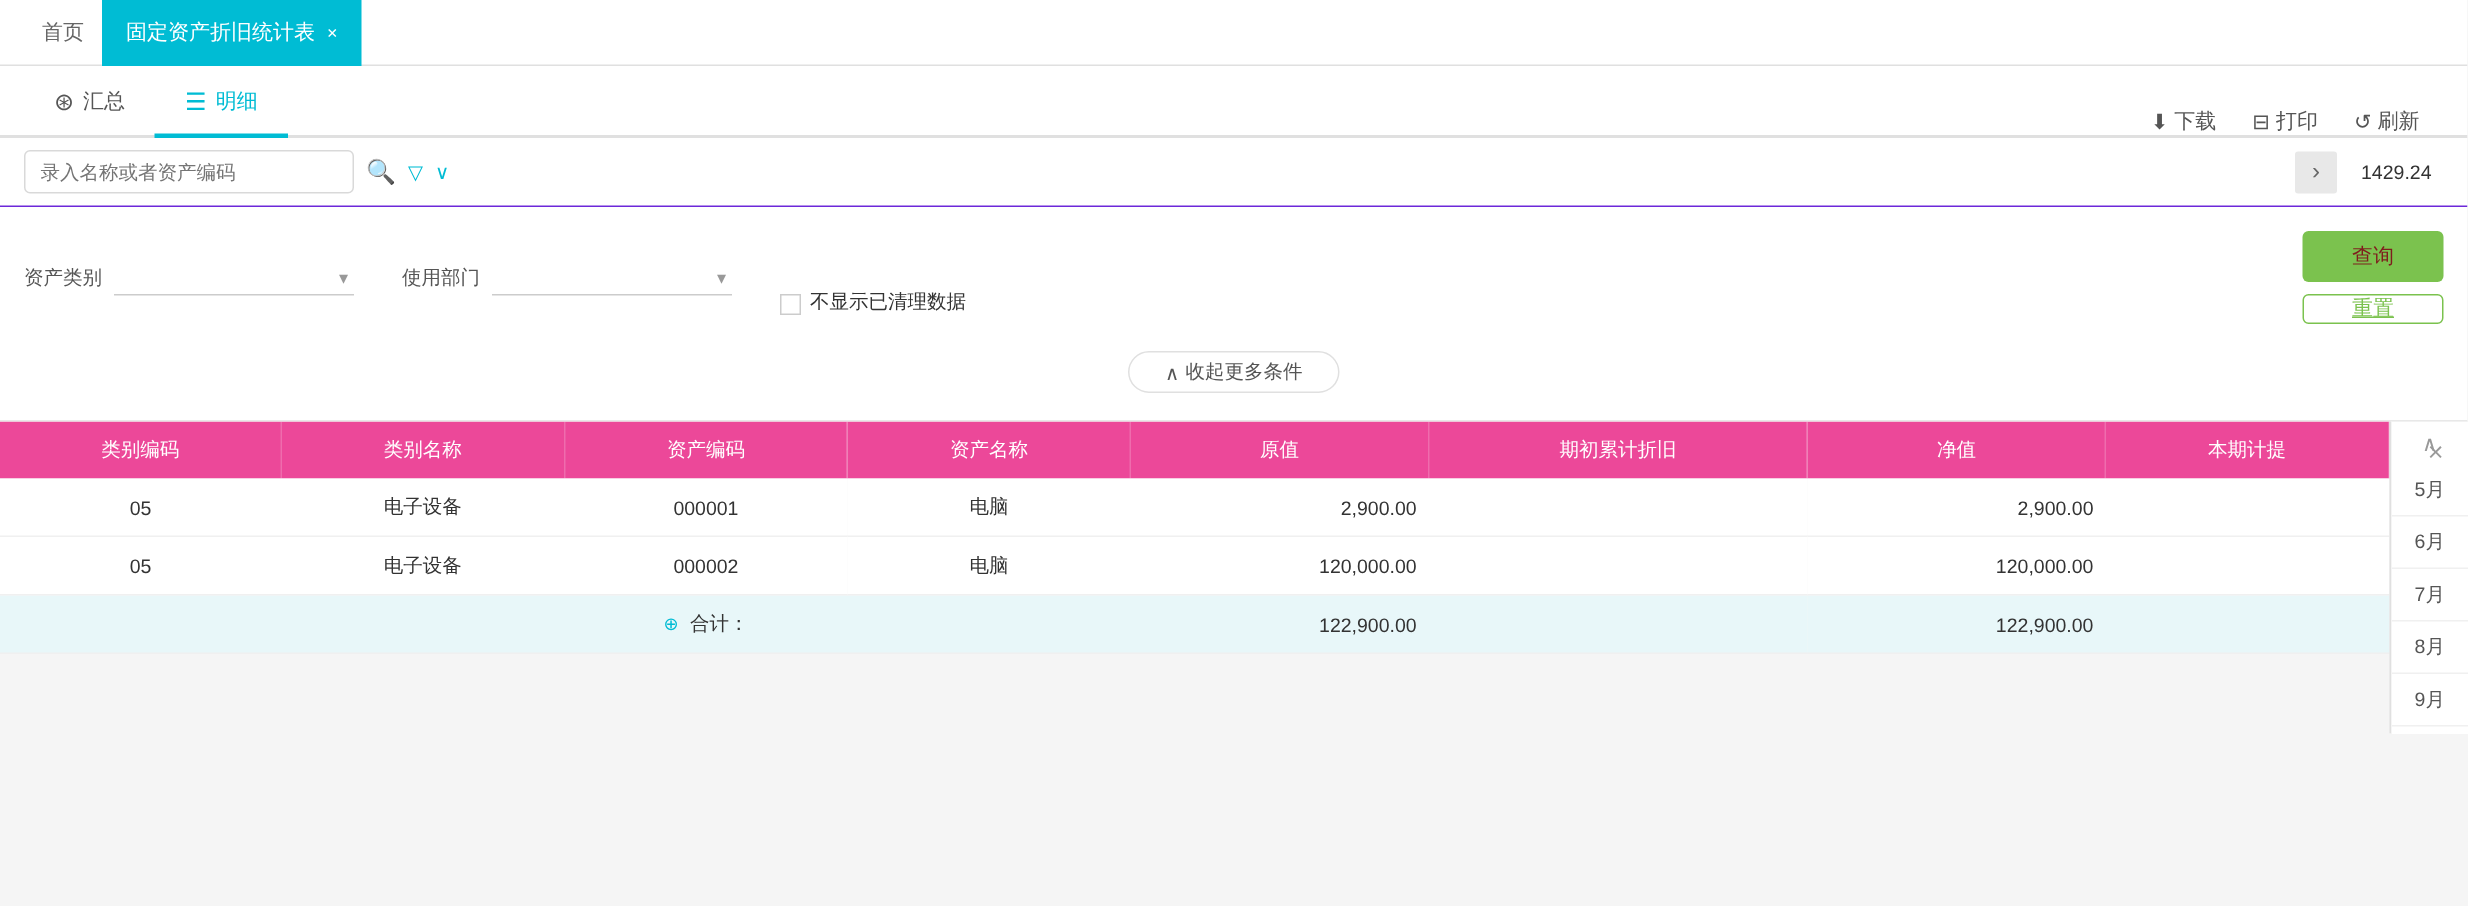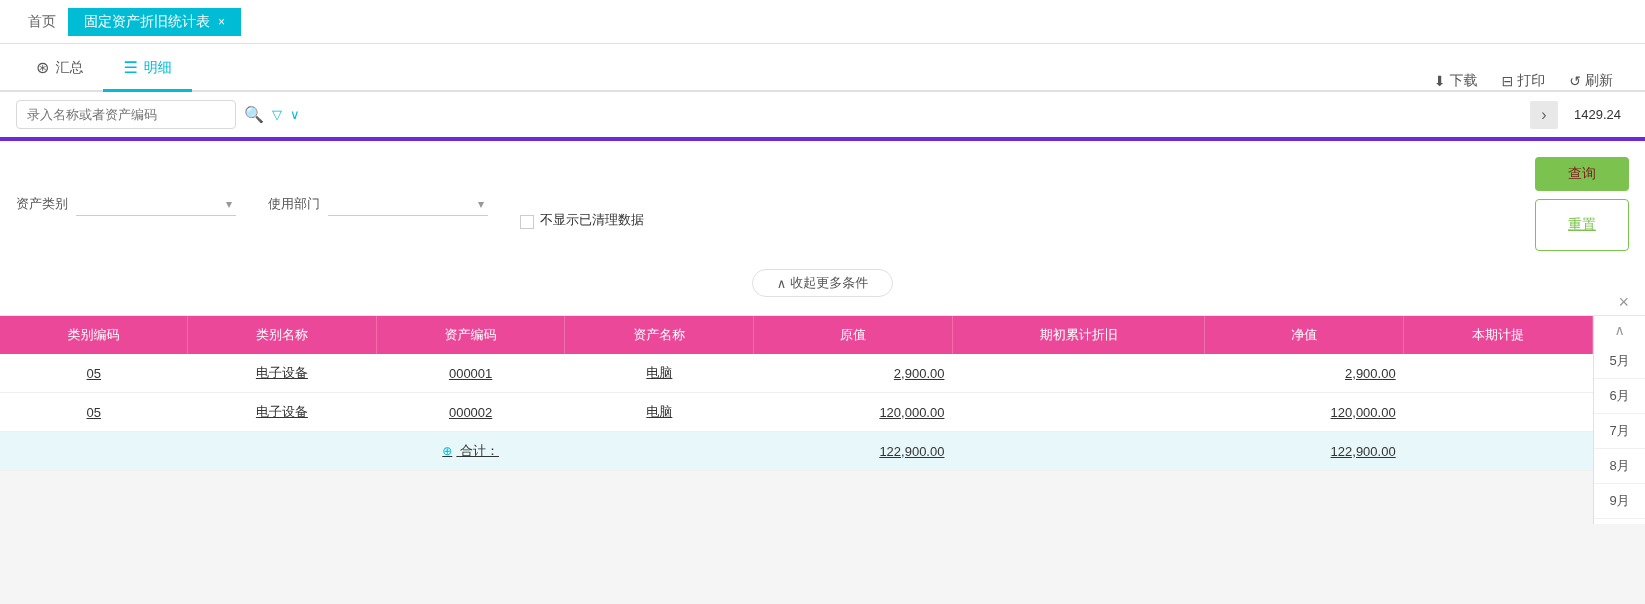--- a/index.html
+++ b/index.html
@@ -12,21 +12,21 @@
       border-bottom: 1px solid #e0e0e0;
       height: 44px;
       padding: 0 16px;
     }
     .nav-home {
       color: #666; font-size: 14px; cursor: pointer; padding: 0 12px;
     }
     .nav-tab {
       display: flex; align-items: center;
       background: #00bcd4; color: #fff;
-      padding: 0 16px; height: 28px; font-size: 14px;
+      padding: 0 16px; height: 44px; font-size: 14px;
       border-bottom: none; cursor: pointer;
       position: relative;
     }
     .nav-tab .close-btn {
       margin-left: 8px; cursor: pointer; font-size: 12px;
     }
     .close-x {
       position: absolute; right: 16px; top: 50%; transform: translateY(-50%);
       font-size: 18px; color: #999; cursor: pointer; margin-left: auto;
     }
@@ -58,21 +58,21 @@
       display: flex; align-items: center; gap: 24px;
       margin-left: auto; padding-right: 16px; font-size: 14px; color: #555;
     }
     .toolbar-actions span { cursor: pointer; display: flex; align-items: center; gap: 4px; }
 
     
     .filter-bar {
       display: flex; align-items: center;
       background: #fff;
       padding: 8px 16px;
-      border-bottom: 4px solid #6d28d9;
+      border-bottom: 1px solid #6d28d9;
       gap: 8px;
     }
     .search-input {
       border: 1px solid #d9d9d9; border-radius: 4px;
       padding: 6px 10px; width: 220px; font-size: 13px;
       outline: none; color: #999;
     }
     .search-icon { color: #999; font-size: 16px; cursor: pointer; }
     .more-conditions { color: #00bcd4; cursor: pointer; display: flex; align-items: center; gap: 4px; font-size: 13px; }
     .arrow-right-btn {
@@ -105,21 +105,21 @@
     .checkbox-wrapper { display: flex; align-items: flex-end; gap: 6px; cursor: pointer; margin-top: 31px; }
     .checkbox-box {
       width: 14px; height: 14px; border: 1px solid #ccc; background: #fff; display: inline-block;
     }
     .btn-query {
       background: #7bc24e; color: #7f1d1d; border: none; border-radius: 4px;
       padding: 8px 32px; font-size: 14px; cursor: pointer; font-weight: normal;
     }
     .btn-reset {
       background: #fff; color: #7bc24e; border: 1px solid #7bc24e; border-radius: 4px;
-      padding: 16px 32px; font-size: 14px; cursor: pointer; text-decoration: underline;
+      padding: 0 32px; font-size: 14px; cursor: pointer; text-decoration: underline;
     }
     .filter-actions { display: flex; flex-direction: column; gap: 8px; margin-left: auto; }
     .collapse-bar {
       display: flex; justify-content: center; align-items: center;
       padding: 6px 0 10px; cursor: pointer;
     }
     .collapse-btn {
       background: #fff; border: 1px solid #e0e0e0;
       padding: 4px 24px; border-radius: 16px; font-size: 13px;
       color: #555; cursor: pointer; display: flex; align-items: center; gap: 4px;
@@ -128,21 +128,21 @@
     
     .table-container { flex: 1; overflow: auto; }
     table { width: 100%; border-collapse: collapse; }
     thead tr { background: #ec4899; color: #fff; }
     thead th {
       padding: 10px 12px; font-size: 13px; font-weight: normal;
       border-right: 1px solid rgba(255,255,255,0.2);
       text-align: center;
     }
     tbody tr { background: #fff; border-bottom: 1px solid #f0f0f0; }
-    tbody td { padding: 10px 8px; font-size: 13px; text-align: center; text-decoration: underline; }
+    tbody td { padding: 10px 8px; font-size: 13px; text-align: center; }
     .total-row { background: #e8f7f9 !important; }
     .total-row td { font-weight: normal; color: #333; }
     .total-icon { font-size: 12px; color: #00bcd4; margin-right: 4px; }
     .num-cell { text-align: right; margin-top: 24px; }
 
     
     .right-sidebar {
       width: 52px; background: #fff; border-left: 1px solid #e0e0e0;
       display: flex; flex-direction: column; align-items: center;
       overflow-y: auto;

